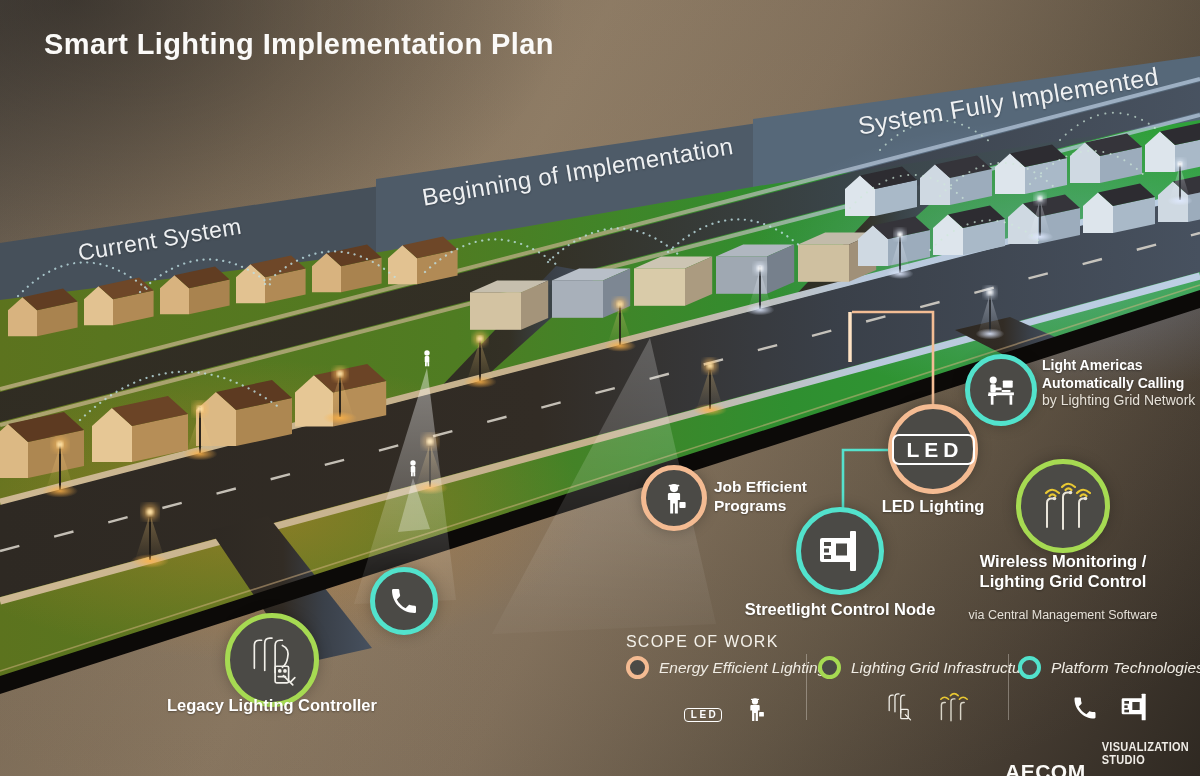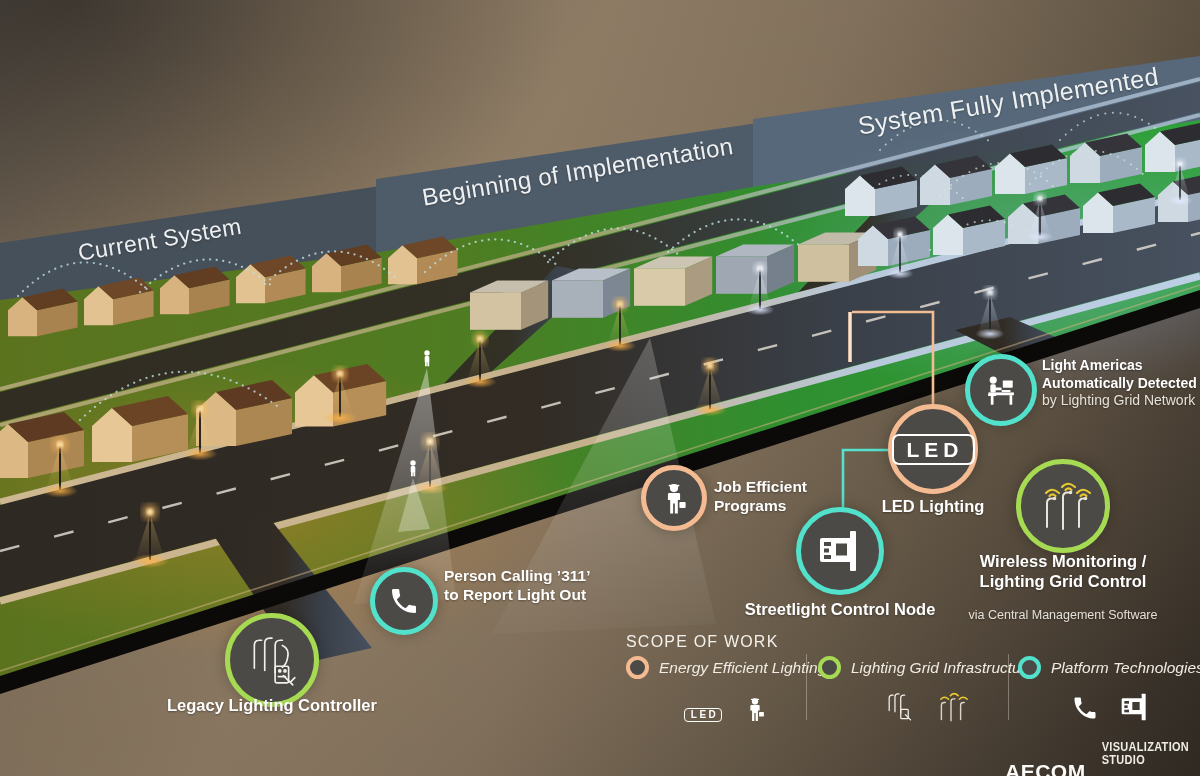--- a/index.html
+++ b/index.html
@@ -257,20 +257,21 @@
     </g>
 
     <g fill="none">
       <path d="M850 312 V362" stroke="#f6c79e" stroke-width="8" opacity=".45" filter="url(#b4)"></path>
       <path d="M850 312 V362" stroke="#ffe3c4" stroke-width="3.5"></path>
       <path d="M933 404 V312 H852" stroke="#f3bd94" stroke-width="2.6"></path>
       <path d="M888 450 H843 V509" stroke="#55e2cd" stroke-width="2.6"></path>
     </g>
   </svg>
 
+  <div class="abs page-title">Smart Lighting Implementation Plan</div>
   <div class="abs stage s1">Current System</div>
   <div class="abs stage s2">Beginning of Implementation</div>
   <div class="abs stage s3">System Fully Implemented</div>
 
   <div class="ring green" style="left:225px;top:613px;width:94px;height:94px;">
     <svg width="54" height="54" viewBox="0 0 52 52" fill="none" stroke="#f2f0ea" stroke-width="1.6" stroke-linecap="round">
       <path d="M9 34 V12 q0 -5 5 -5 h2"></path>
       <path d="M19 36 V10 q0 -5 5 -5 h2"></path>
       <path d="M29 38 V12 q0 -5 5 -5 h2"></path>
       <path d="M36 12 q7 3 5 12 q-1 6 -5 9"></path>
@@ -281,24 +282,20 @@
       <path d="M37 41 l9 9 M44 47 l4 -4"></path>
     </svg>
   </div>
   <div class="co-label center" style="left:150px;top:696px;width:244px;font-size:16.5px;">Legacy Lighting Controller</div>
 
   <div class="ring teal" style="left:370px;top:567px;width:68px;height:68px;">
     <svg width="32" height="32" viewBox="0 0 24 24">
       <path fill="#fff" d="M6.62 10.79c1.44 2.83 3.76 5.14 6.59 6.59l2.2-2.21c.27-.27.67-.36 1.02-.24 1.12.37 2.33.57 3.57.57.55 0 1 .45 1 1V20c0 .55-.45 1-1 1-9.39 0-17-7.61-17-17 0-.55.45-1 1-1h3.5c.55 0 1 .45 1 1 0 1.25.2 2.45.57 3.57.11.35.03.74-.25 1.02l-2.2 2.2z"></path>
     </svg>
   </div>
-  <div class="co-label" style="left:444px;top:566px;font-size:15.5px;line-height:19px;">
-    <div>Person Calling ’311’</div>
-    <div>to Report Light Out</div>
-  </div>
 
   <div class="ring peach" style="left:641px;top:465px;width:66px;height:66px;">
     <svg width="34" height="34" viewBox="0 0 24 24" fill="#fff">
       <circle cx="12" cy="5" r="2.9"></circle>
       <rect x="8.2" y="2.6" width="7.6" height="1.2" rx=".6"></rect>
       <path d="M8.7 8.4h6.6c.6 0 1 .45 1 1v4h-1.6v9.6h-2.1v-7.2h-1.2V23H9.3v-9.6H7.7v-4c0-.55.45-1 1-1z"></path>
       <rect x="15.8" y="14.8" width="4.4" height="4.2" rx=".6"></rect>
     </svg>
   </div>
   <div class="co-label" style="left:714px;top:477px;font-size:15.5px;line-height:19px;">
@@ -331,21 +328,21 @@
       <rect x="13.2" y="5.6" width="6.6" height="4.9" rx=".5"></rect>
       <rect x="12.4" y="12" width="6" height="1.3" rx=".4"></rect>
       <rect x="3.6" y="13.6" width="17" height="1.9"></rect>
       <rect x="17.7" y="15.5" width="1.8" height="6.3"></rect>
       <rect x="5.2" y="15.5" width="1.8" height="6.3"></rect>
       <rect x="3.4" y="14.8" width="5.4" height="1.2"></rect>
     </svg>
   </div>
   <div class="co-label" style="left:1042px;top:357px;font-size:14px;line-height:17.5px;">
     <div>Light Americas</div>
-    <div>Automatically Detected</div>
+    <div>Automatically Calling</div>
     <div class="co-sub">by Lighting Grid Network</div>
   </div>
 
   <div class="ring green" style="left:1016px;top:459px;width:94px;height:94px;">
     <svg width="56" height="50" viewBox="0 0 56 50" fill="none" stroke-linecap="round">
       <g stroke="#e9e5da" stroke-width="2">
         <path d="M12 46 V22 q0 -4.5 4.5 -4.5 h2"></path>
         <path d="M28 48 V16 q0 -4.5 4.5 -4.5 h2"></path>
         <path d="M44 46 V22 q0 -4.5 4.5 -4.5 h1.5"></path>
       </g>

